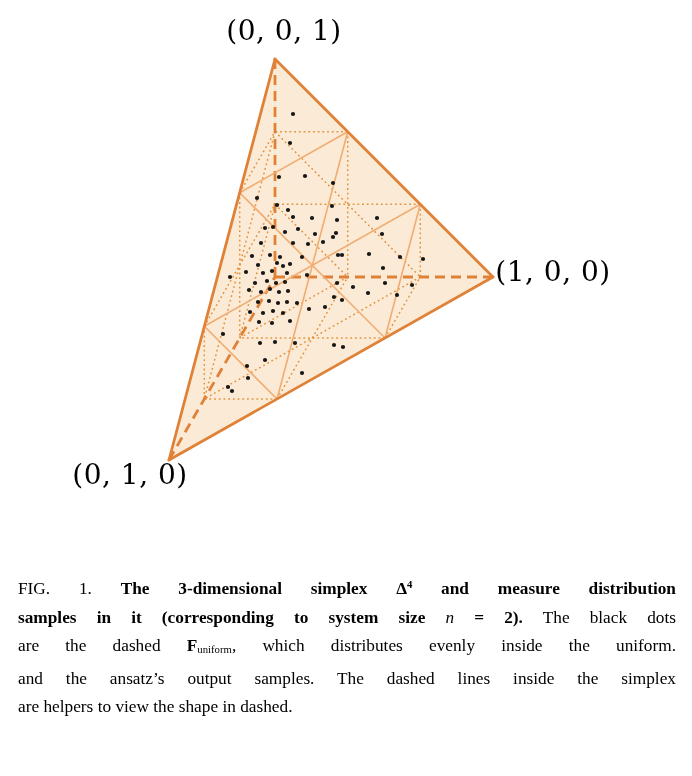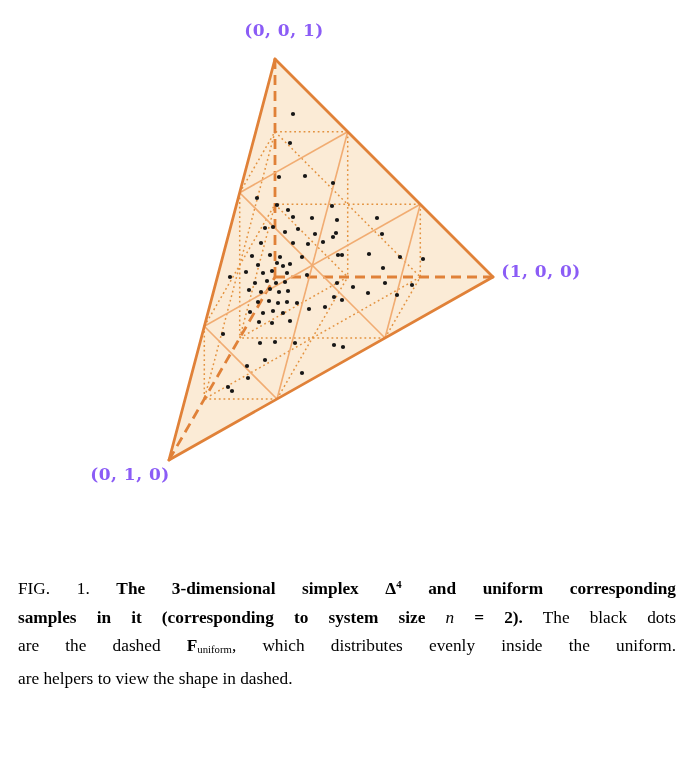--- a/index.html
+++ b/index.html
@@ -1,21 +1,21 @@
 <!DOCTYPE html>
 <html><head>
 <meta charset="utf-8">
 <style>
   html,body{margin:0;padding:0;background:#fff;}
   .page{position:relative;width:692px;height:776px;background:#ffffff;overflow:hidden;
         font-family:"Liberation Serif",serif;}
   .figure-wrap{position:absolute;left:0;top:0;width:692px;height:540px;}
   #simplex-svg{position:absolute;left:0;top:0;}
-  .vertex-label{position:absolute;font-family:"DejaVu Serif",serif;font-size:17px;
-        color:#8b5cf6;transform:translate(-50%,-50%);white-space:nowrap;letter-spacing:0.5px;font-weight:bold;}
+  .vertex-label{position:absolute;font-family:"DejaVu Serif",serif;font-size:28px;
+        color:#000000;transform:translate(-50%,-50%);white-space:nowrap;letter-spacing:0.5px;}
   .caption{position:absolute;left:18px;top:570px;width:658px;font-size:17.3px;
         line-height:28.8px;color:#000;}
   .cap-line{text-align:justify;text-align-last:justify;white-space:normal;}
   .cap-line.last{text-align-last:left;}
   .seg-b{font-weight:bold;}
   .seg-i{font-style:italic;}
   .seg-bsup{font-weight:bold;font-size:0.62em;vertical-align:0.55em;}
   .seg-rsub{font-size:0.62em;vertical-align:-0.22em;}
 </style>
 </head>
@@ -140,24 +140,25 @@
         <circle cx="295" cy="343" r="2.1" fill="#161616"></circle>
         <circle cx="265" cy="360" r="2.1" fill="#161616"></circle>
         <circle cx="247" cy="366" r="2.1" fill="#161616"></circle>
         <circle cx="248" cy="378" r="2.1" fill="#161616"></circle>
         <circle cx="302" cy="373" r="2.1" fill="#161616"></circle>
         <circle cx="228" cy="387" r="2.1" fill="#161616"></circle>
         <circle cx="232" cy="391" r="2.1" fill="#161616"></circle>
       </svg>
 
     <div class="vertex-label" id="label-0" style="left: 284px; top: 30px;">(0, 0, 1)</div>
-    <div class="vertex-label" id="label-1" style="left: 541px; top: 271px;">(1, 0, 0)</div>
+    <div class="vertex-label" id="label-1" style="left: 553px; top: 271px;">(1, 0, 0)</div>
     <div class="vertex-label" id="label-2" style="left: 130px; top: 474px;">(0, 1, 0)</div>
   </div>
 
   <div class="caption" id="caption">
-      <div class="cap-line"><span class="seg-r">FIG. 1. </span><span class="seg-b">The 3-dimensional simplex Δ</span><span class="seg-bsup">4</span><span class="seg-b"> and uniform corresponding</span></div>
+      <div class="cap-line"><span class="seg-r">FIG. 1. </span><span class="seg-b">The 3-dimensional simplex Δ</span><span class="seg-bsup">4</span><span class="seg-b"> and measure distribution</span></div>
       <div class="cap-line"><span class="seg-b">samples in it (corresponding to system size </span><span class="seg-i">n</span><span class="seg-b"> = 2).</span><span class="seg-r"> The black dots</span></div>
       <div class="cap-line"><span class="seg-r">are the dashed </span><span class="seg-b">F</span><span class="seg-rsub">uniform</span><span class="seg-r">, which distributes evenly inside the uniform.</span></div>
+      <div class="cap-line"><span class="seg-r">and the ansatz’s output samples. The dashed lines inside the simplex</span></div>
       <div class="cap-line last"><span class="seg-r">are helpers to view the shape in dashed.</span></div>
     </div>
 
 </div>
 
 </body></html>

